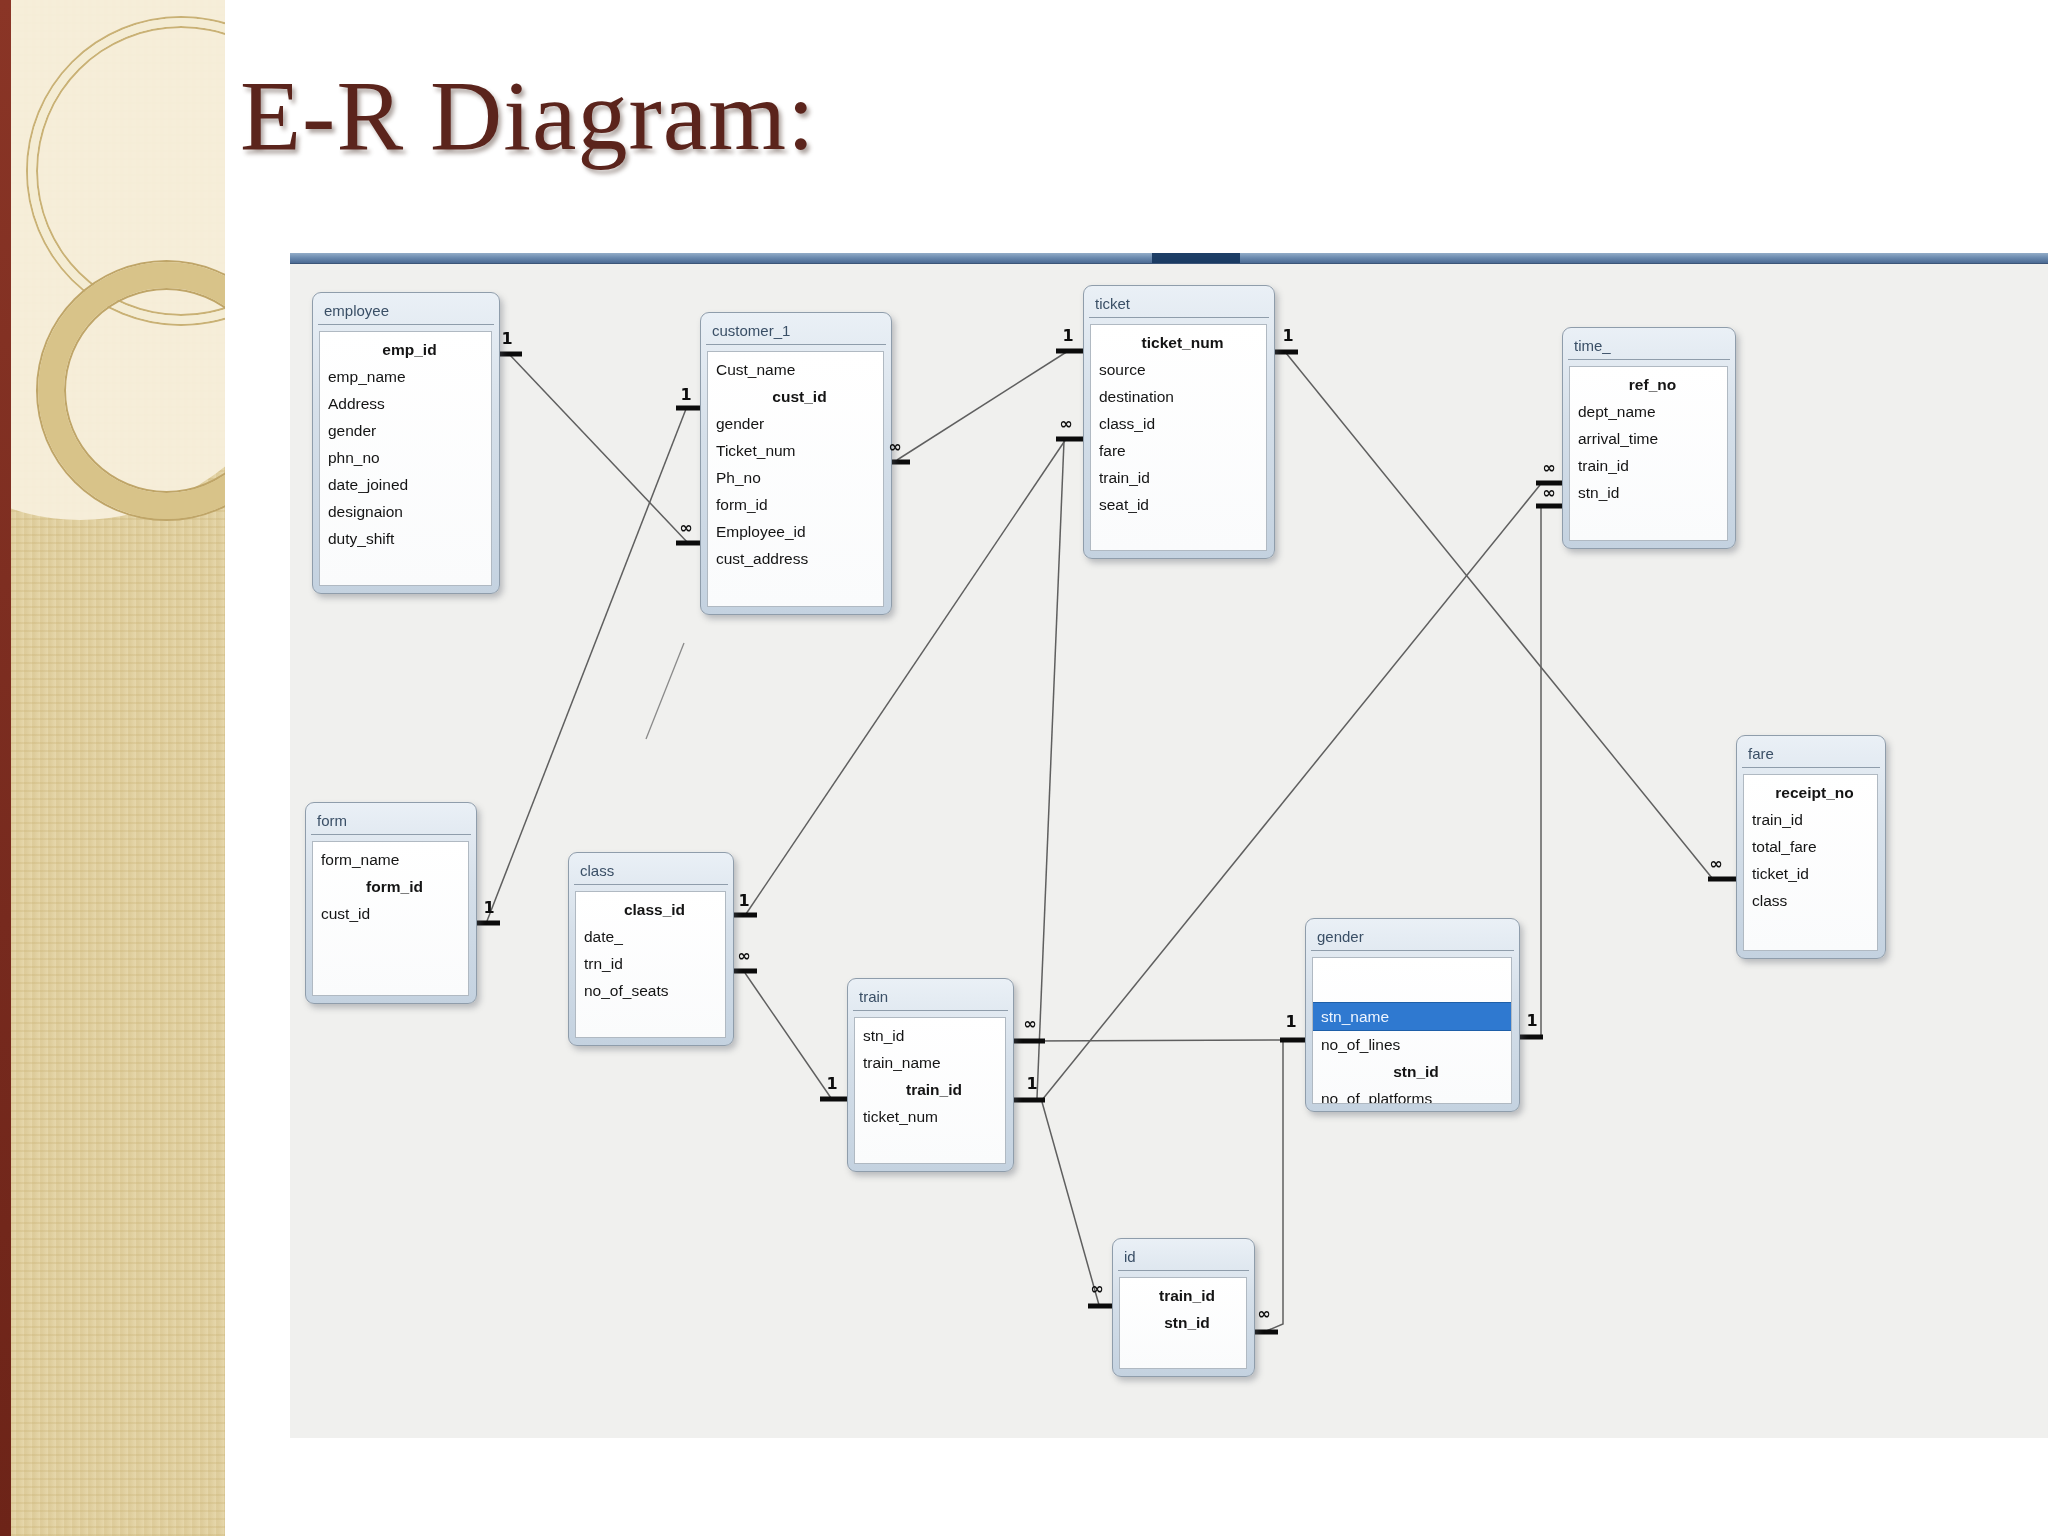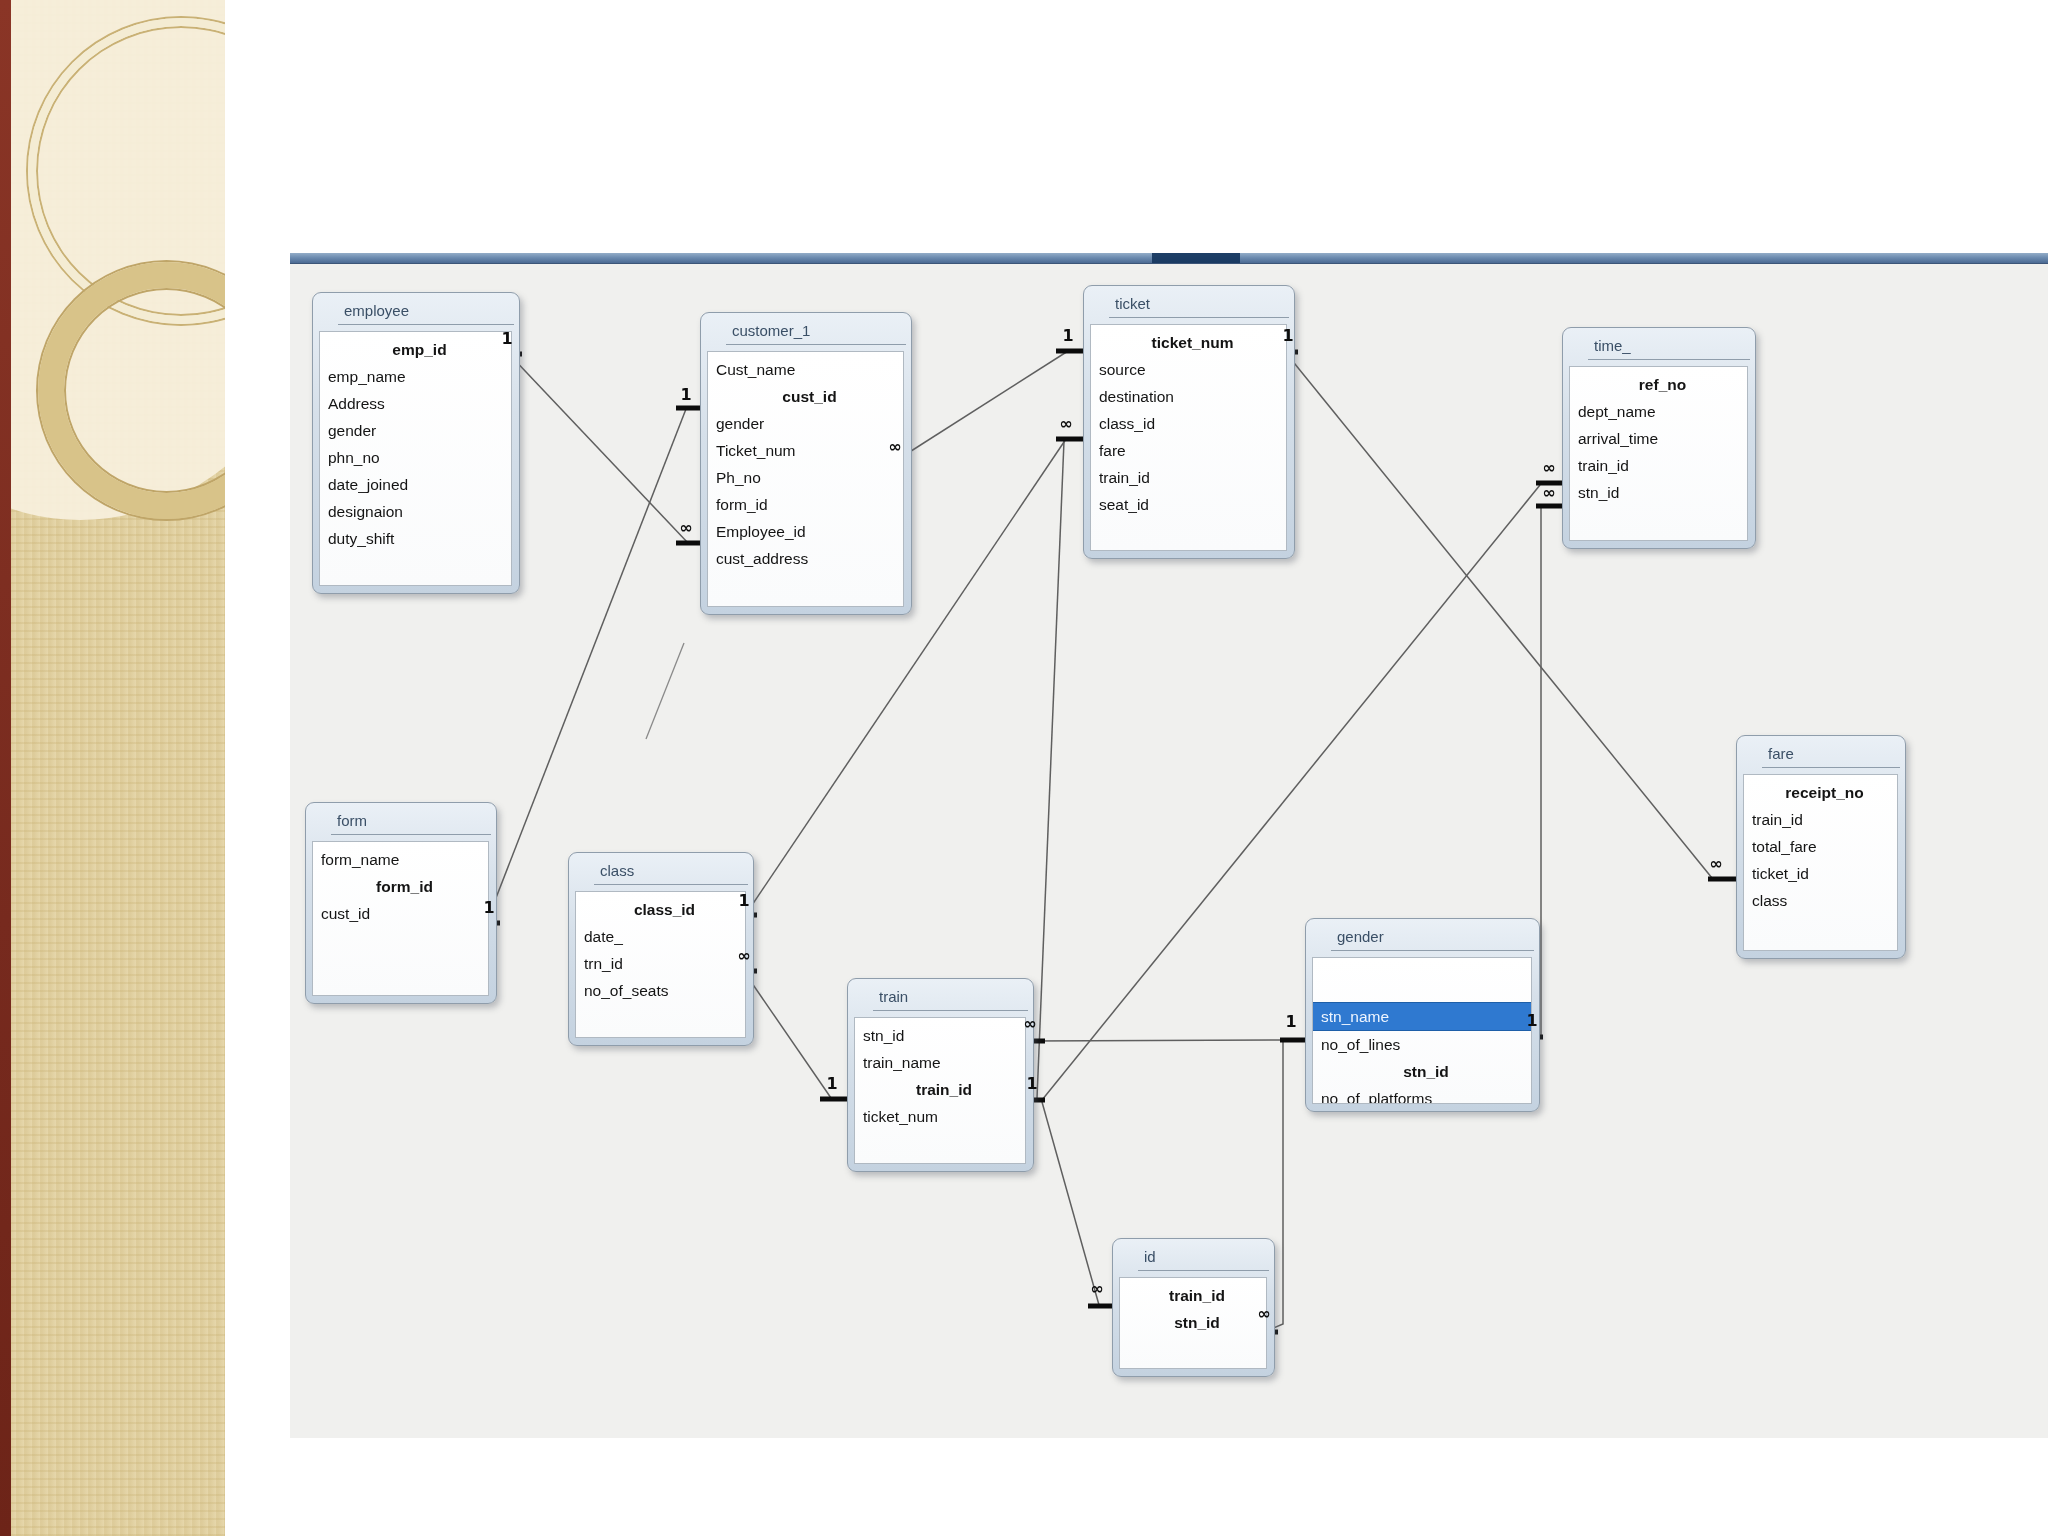--- a/index.html
+++ b/index.html
@@ -35,21 +35,21 @@
 
   
   svg.rels{position:absolute;left:0;top:0;width:2048px;height:1536px;pointer-events:none;}
   .rel{stroke:#5f5f5f;stroke-width:1.5;fill:none;}
   .rel.faint{stroke:#8a8a8a;stroke-width:1.3;}
   .tick{stroke:#0b0b0b;stroke-width:5;}
 
   
   .tbl{position:absolute;border:1px solid #8f9dab;border-radius:9px;
       background:linear-gradient(180deg,#eaf0f6 0%,#d6e0ea 40%,#c4d2e0 100%);
-      box-shadow:3px 4px 6px rgba(95,100,110,.38);padding-left:20px;}
+      box-shadow:3px 4px 6px rgba(95,100,110,.38);}
   .tbl-title{margin:0 5px;padding:9px 6px 5px 6px;font-size:15px;color:#3a4f66;
       border-bottom:1px solid #8f9dab;}
   .tbl-body{position:absolute;left:6px;right:7px;top:38px;bottom:7px;
       background:linear-gradient(180deg,#ffffff,#fafbfc);border:1px solid #b0b9c2;
       padding:4px 0 0 0;overflow:hidden;}
   .f{line-height:27px;font-size:15.5px;color:#141414;padding-left:8px;white-space:nowrap;}
   .f.pk{font-weight:bold;text-align:center;}
   .f.sel{background:#2f79d0;color:#eef5ff;border-top:1px solid #1e5fa8;border-bottom:1px solid #1e5fa8;margin-top:40px;}
 
   
@@ -61,20 +61,21 @@
 
 <div id="slide">
 
   <div id="sidebar">
     <div class="lightblob"></div>
     <div class="ring-thin"></div>
     <div class="ring-thick"></div>
   </div>
   <div id="redstrip"></div>
 
+  <div id="title">E-R Diagram:</div>
 
   <div id="canvas"></div>
   <div id="topbar">
     <div class="darkpatch"></div>
   </div>
 
   <svg class="rels" viewBox="0 0 2048 1536">
 
     <line class="rel" x1="509" y1="354" x2="688" y2="543"></line>
     <line class="rel" x1="487" y1="921" x2="686" y2="409"></line>

